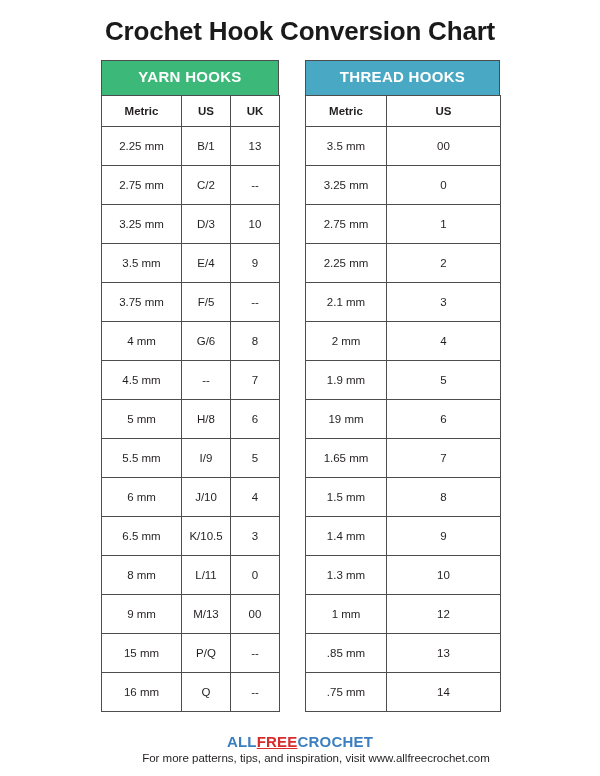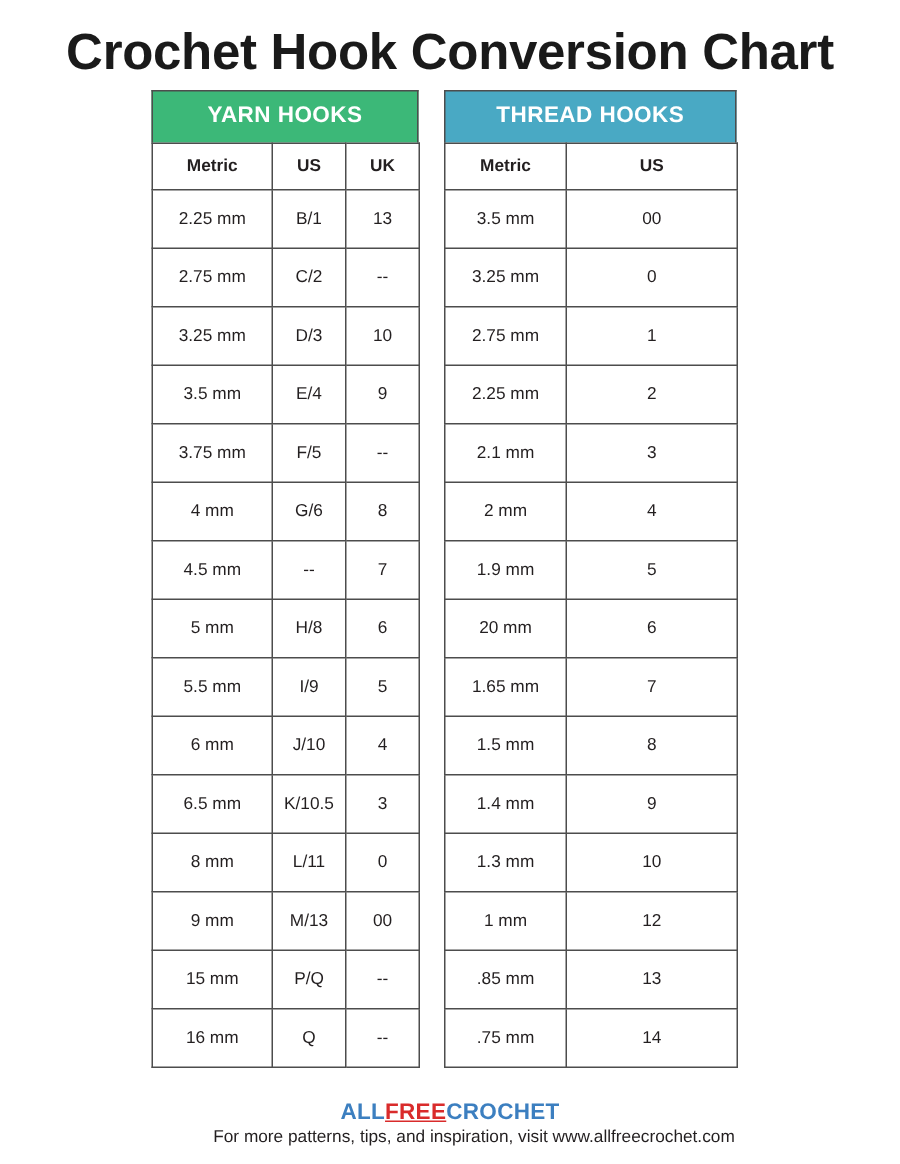--- a/index.html
+++ b/index.html
@@ -16,41 +16,41 @@
     overflow: hidden;
   }
 
   
   .page-title {
     position: absolute;
     top: 16px;
     left: 0;
     width: 600px;
     text-align: center;
-    font-size: 34px;
+    font-size: 26px;
     font-weight: bold;
     letter-spacing: -0.2px;
     color: #1a1a1a;
   }
 
   
   .tables {
     position: absolute;
     top: 60px;
     left: 0;
     width: 600px;
     height: 665px;
   }
 
   .table-block {
     position: absolute;
     top: 0;
   }
   .table-block.left  { left: 101px; width: 178px; }
-  .table-block.right { left: 296px; width: 195px; }
+  .table-block.right { left: 305px; width: 195px; }
 
   .tbl-header {
     height: 35px;
     line-height: 31px;
     text-align: center;
     color: #ffffff;
     font-weight: bold;
     font-size: 15px;
     letter-spacing: 0.3px;
     box-sizing: border-box;
@@ -250,21 +250,21 @@
           </tr>
         <tr>
             <td>2 mm</td>
             <td>4</td>
           </tr>
         <tr>
             <td>1.9 mm</td>
             <td>5</td>
           </tr>
         <tr>
-            <td>20 mm</td>
+            <td>19 mm</td>
             <td>6</td>
           </tr>
         <tr>
             <td>1.65 mm</td>
             <td>7</td>
           </tr>
         <tr>
             <td>1.5 mm</td>
             <td>8</td>
           </tr>

